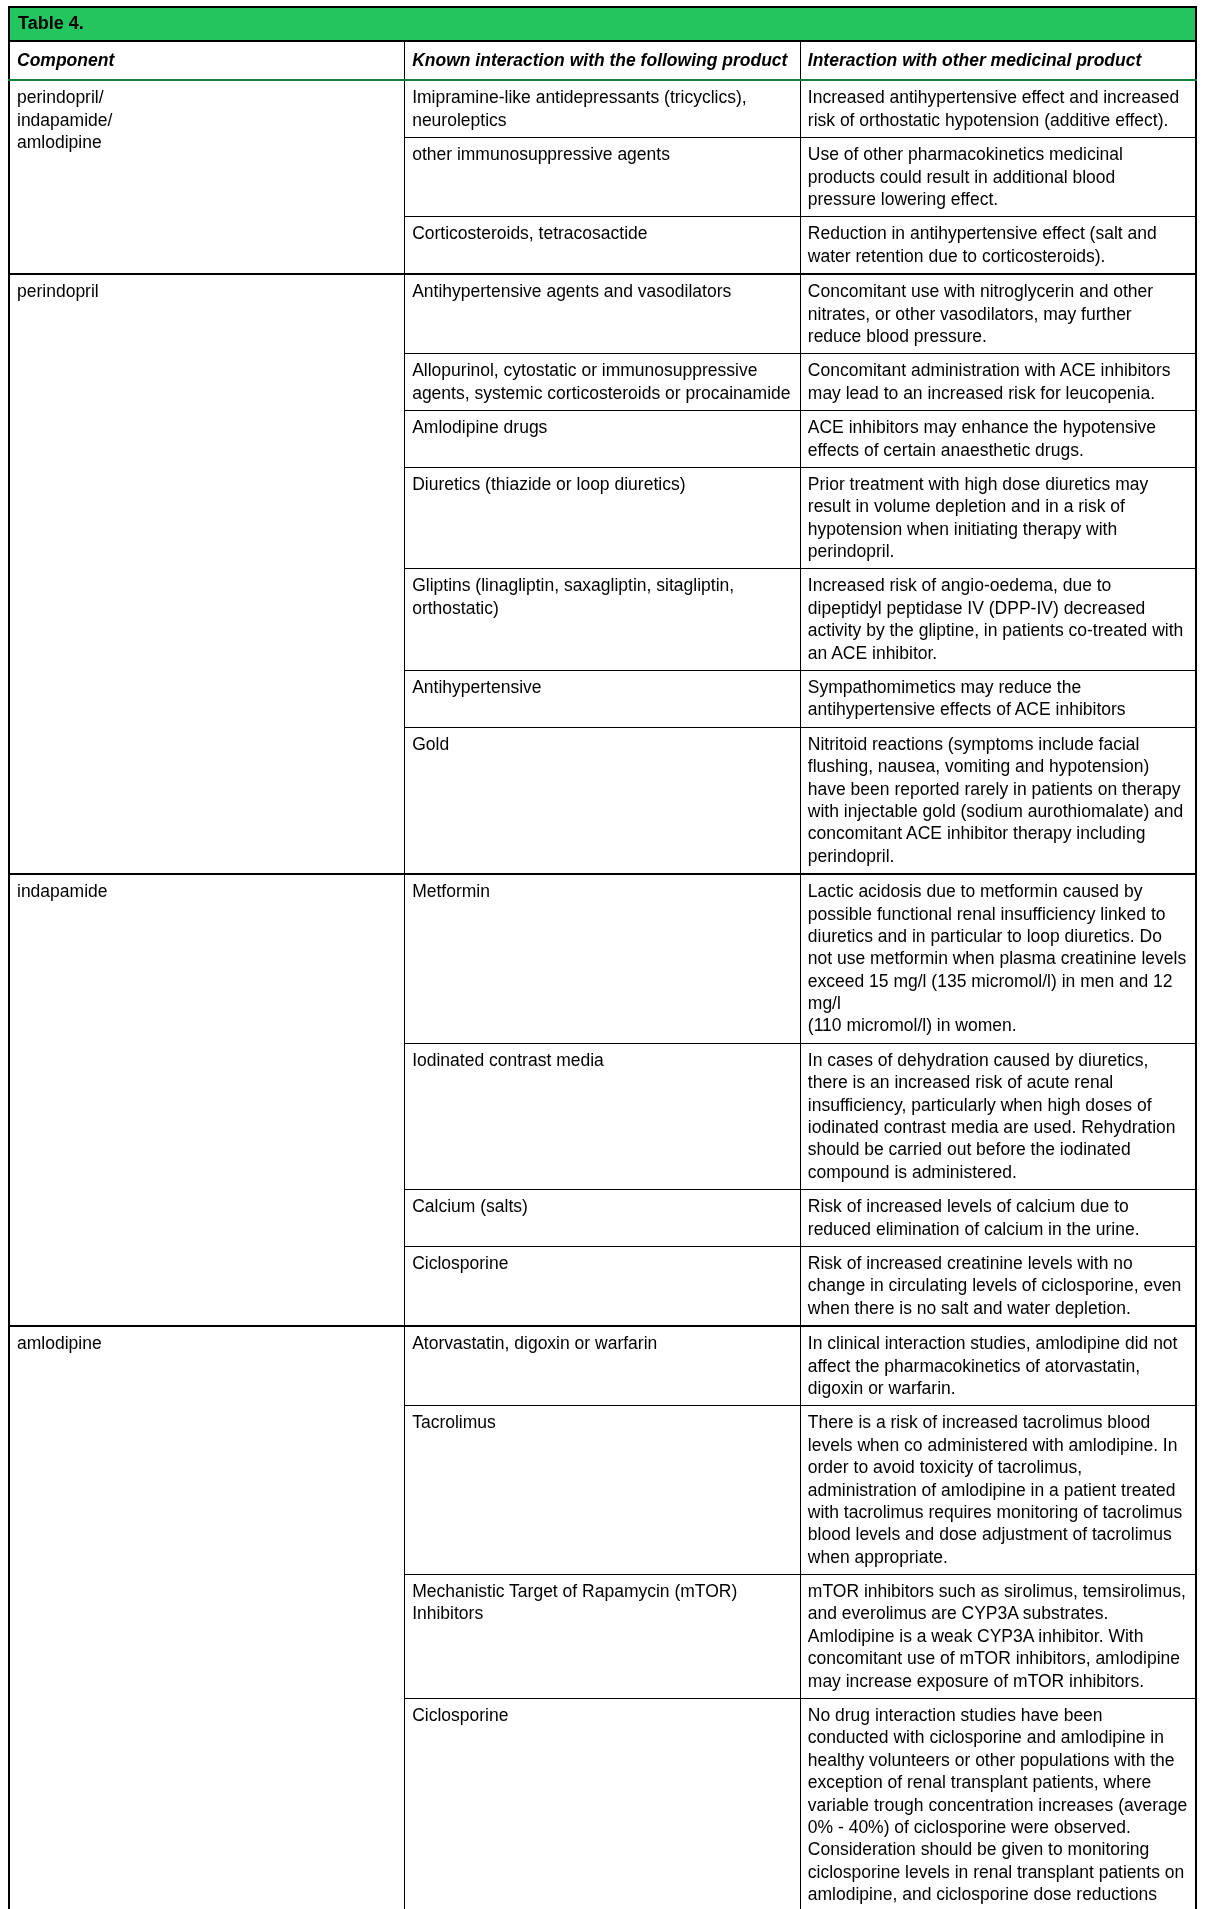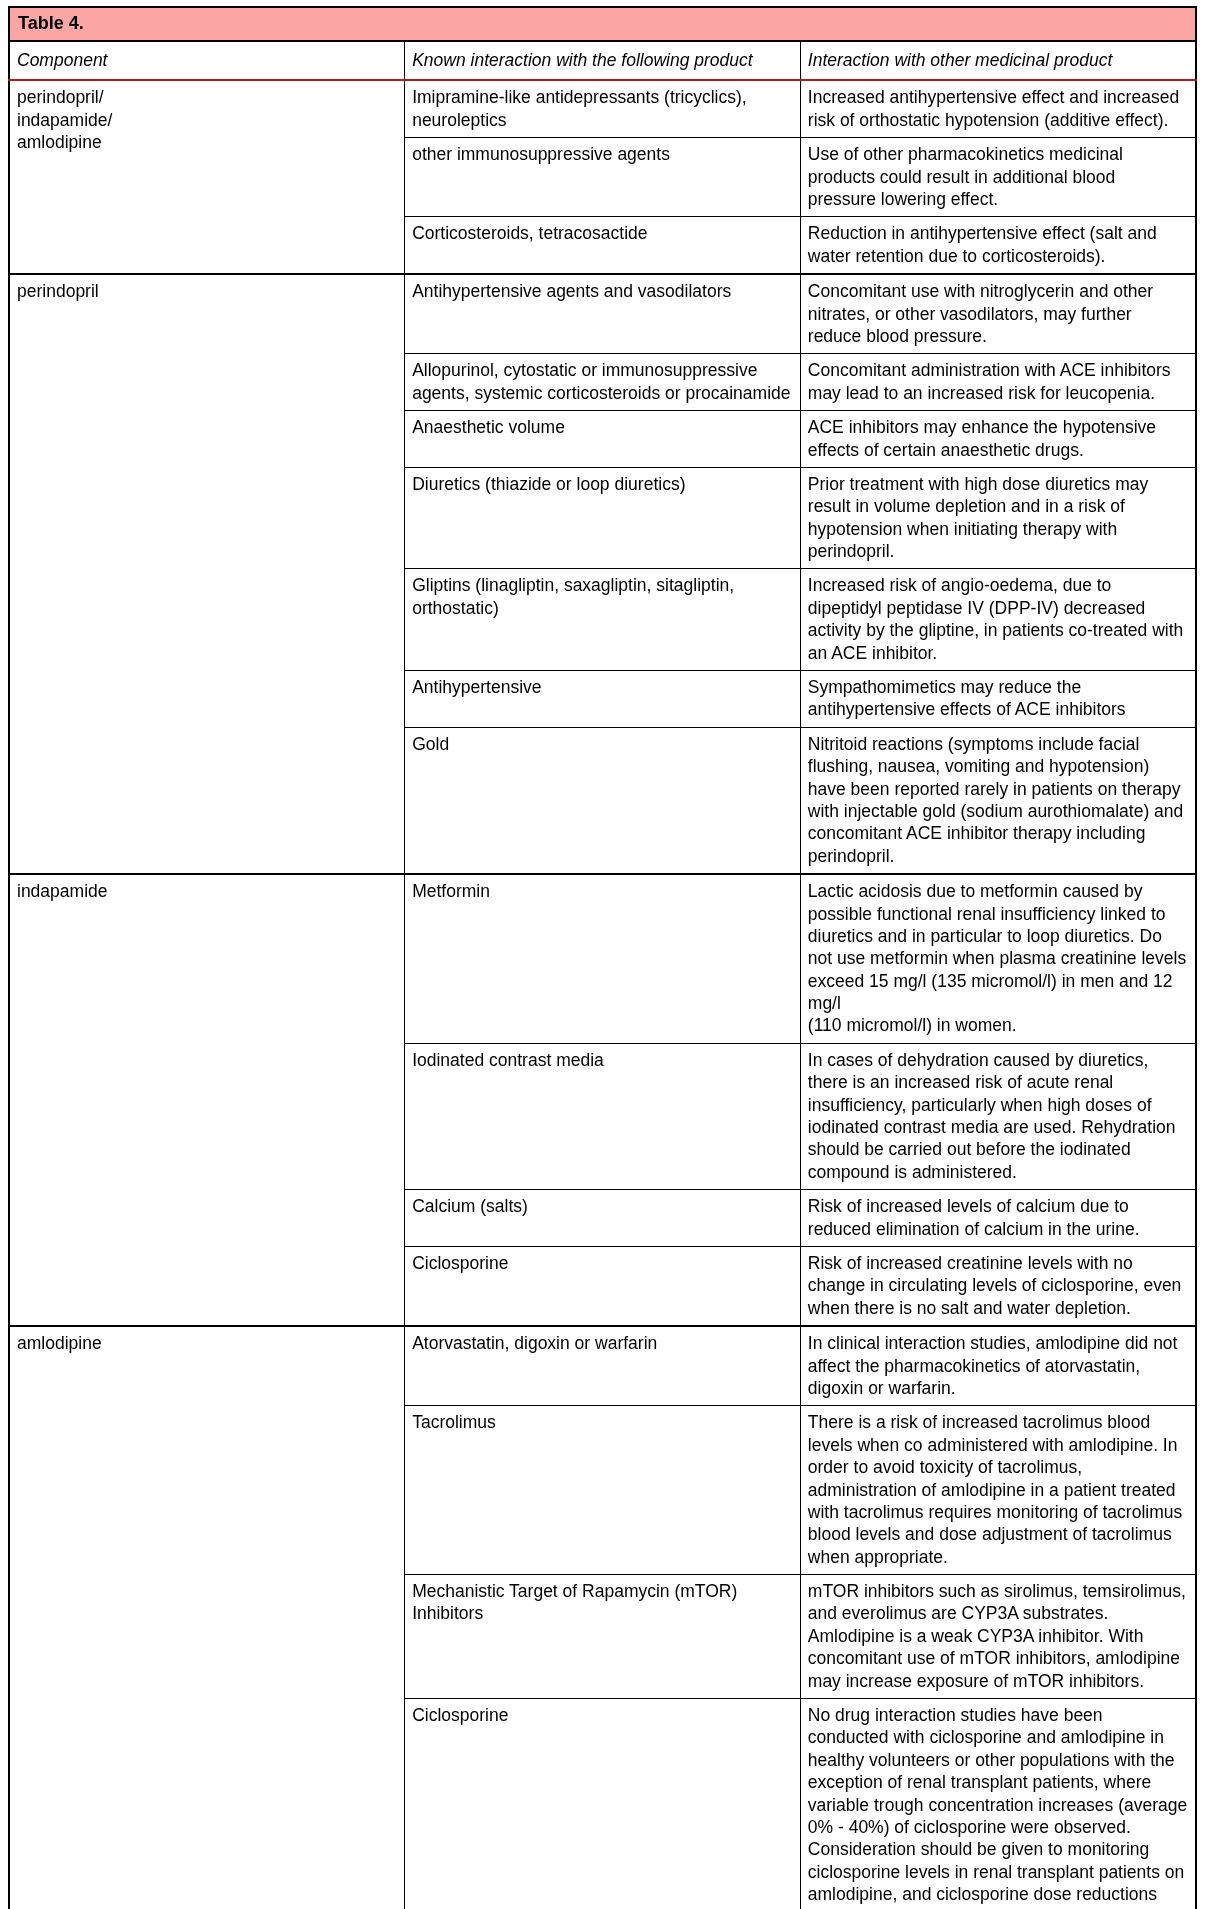--- a/index.html
+++ b/index.html
@@ -27,34 +27,34 @@
   table.doc-table td, table.doc-table th {
     border: 1px solid #000000;
     vertical-align: top;
     padding: 5px 7px 6px 7px;
     font-size: 17.5px;
     line-height: 1.28;
     text-align: left;
   }
   
   tr.caption-row td {
-    background: #fca5a5;
+    background: #22c55e;
     font-weight: bold;
     font-size: 18px;
     padding: 4px 8px 5px 8px;
     border-bottom: 2px solid #000000;
   }
   
   tr.header-row td {
     font-style: italic;
-    font-weight: normal;
+    font-weight: bold;
     font-size: 17.5px;
     padding-top: 7px;
     padding-bottom: 8px;
-    border-bottom: 2px solid #b91c1c;
+    border-bottom: 2px solid #15803d;
   }
   td.col-component {
     width: 145px;
   }
   td.col-known {
     width: 300px;
   }
   td.col-interaction {
     width: auto;
   }
@@ -104,21 +104,21 @@
       <tr class="group-start">
         <td class="col-component component-cell nowrap-break" rowspan="7">perindopril</td>
         <td class="col-known nowrap-break">Antihypertensive agents and vasodilators</td>
         <td class="col-interaction nowrap-break">Concomitant use with nitroglycerin and other nitrates, or other vasodilators, may further reduce blood pressure.</td>
       </tr>
       <tr>
         <td class="col-known nowrap-break">Allopurinol, cytostatic or immunosuppressive agents, systemic corticosteroids or procainamide</td>
         <td class="col-interaction nowrap-break">Concomitant administration with ACE inhibitors may lead to an increased risk for leucopenia.</td>
       </tr>
       <tr>
-        <td class="col-known nowrap-break">Anaesthetic volume</td>
+        <td class="col-known nowrap-break">Amlodipine drugs</td>
         <td class="col-interaction nowrap-break">ACE inhibitors may enhance the hypotensive effects of certain anaesthetic drugs.</td>
       </tr>
       <tr>
         <td class="col-known nowrap-break">Diuretics (thiazide or loop diuretics)</td>
         <td class="col-interaction nowrap-break">Prior treatment with high dose diuretics may result in volume depletion and in a risk of hypotension when initiating therapy with perindopril.</td>
       </tr>
       <tr>
         <td class="col-known nowrap-break">Gliptins (linagliptin, saxagliptin, sitagliptin, orthostatic)</td>
         <td class="col-interaction nowrap-break">Increased risk of angio-oedema, due to dipeptidyl peptidase IV (DPP-IV) decreased activity by the gliptine, in patients co-treated with an ACE inhibitor.</td>
       </tr>

